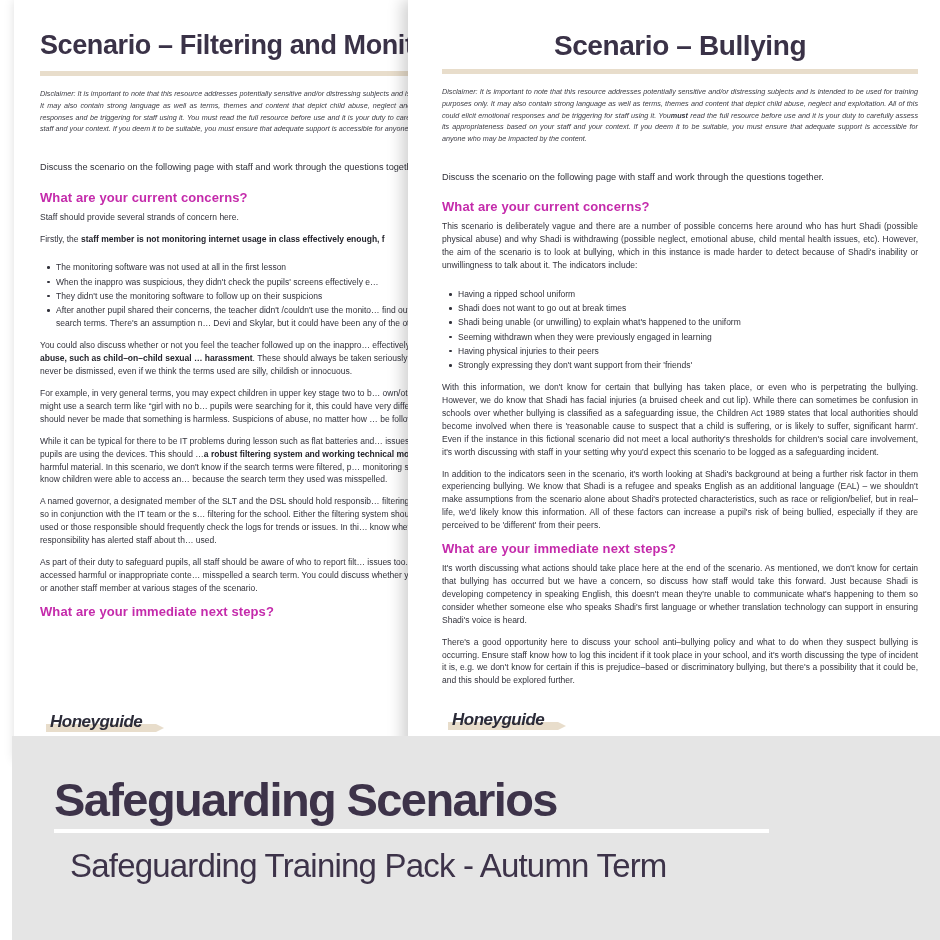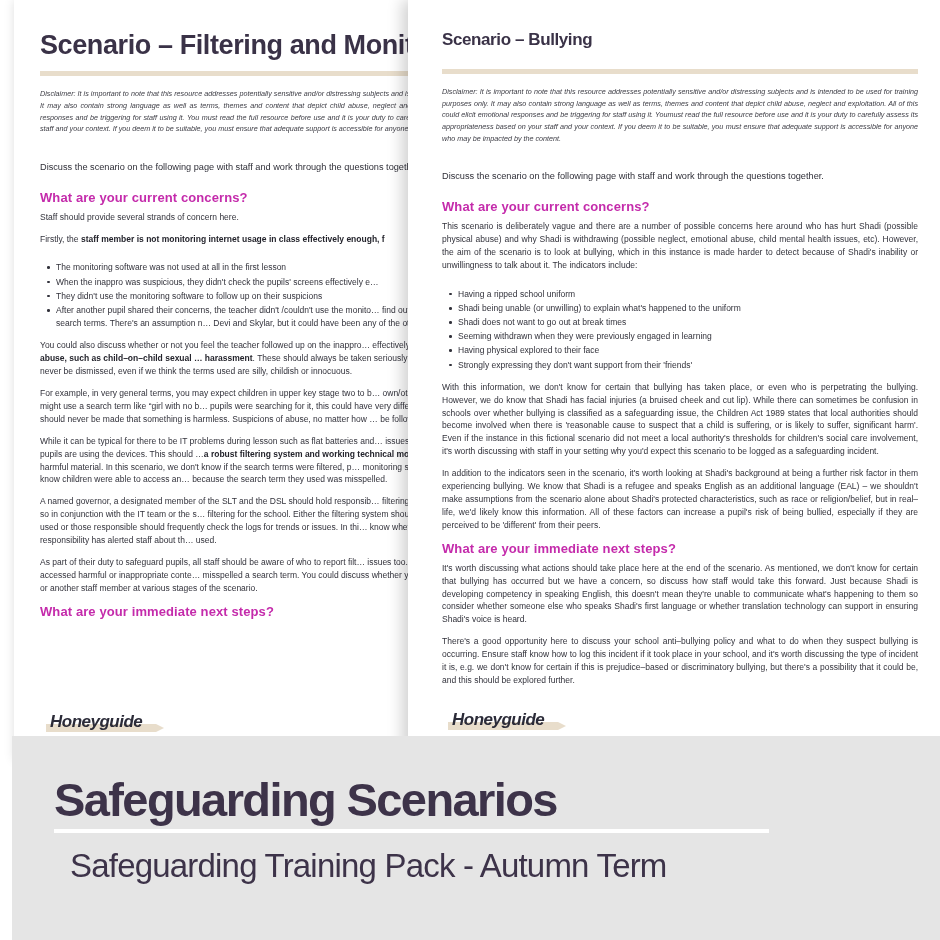--- a/index.html
+++ b/index.html
@@ -29,29 +29,29 @@
   .page-inner{width:520px;}          
   .page-right .page-inner{width:auto;}
 
   h1.doc-title{
     margin:0 0 11px 0;
     font-size:27px;line-height:1.12;
     font-weight:700;letter-spacing:-0.4px;
     color:#3a3247;
     white-space:nowrap;
   }
-  .page-right h1.doc-title{font-size:17px;margin-bottom:20px;}
+  .page-right h1.doc-title{font-size:28px;margin-bottom:8px;text-align:center;}
 
   .rule{height:5px;background:#e8ddcb;margin:0 0 12px 0;}
 
   .disclaimer{
     font-style:italic;font-size:7.2px;line-height:1.62;
     color:#3c3c44;text-align:justify;margin:0 0 26px 0;
   }
-  .disclaimer b{font-weight:400;font-style:italic;}
+  .disclaimer b{font-weight:700;font-style:italic;}
 
   .lead{
     font-size:9.2px;line-height:1.5;color:#2f2f38;margin:0 0 15px 0;
   }
 
   h2.q{
     font-size:13px;font-weight:700;color:#c42bab;
     margin:0 0 6px 0;letter-spacing:0.1px;
   }
   .page-right h2.q{margin-top:2px;}
@@ -164,24 +164,24 @@
       <p class="disclaimer"><span>Disclaimer: It is important to note that this resource addresses potentially sensitive and/or distressing subjects and is intended to be used for training purposes only. It may also contain strong language as well as terms, themes and content that depict child abuse, neglect and exploitation. All of this could elicit emotional responses and be triggering for staff using it. You</span><b>must</b><span> read the full resource before use and it is your duty to carefully assess its appropriateness based on your staff and your context. If you deem it to be suitable, you must ensure that adequate support is accessible for anyone who may be impacted by the content.</span></p>
 
       <p class="lead">Discuss the scenario on the following page with staff and work through the questions together.</p>
 
       <h2 class="q">What are your current concerns?</h2>
 
       <p class="body">This scenario is deliberately vague and there are a number of possible concerns here around who has hurt Shadi (possible physical abuse) and why Shadi is withdrawing (possible neglect, emotional abuse, child mental health issues, etc). However, the aim of the scenario is to look at bullying, which in this instance is made harder to detect because of Shadi's inability or unwillingness to talk about it. The indicators include:</p>
 
       <ul class="bullets">
         <li>Having a ripped school uniform</li>
+        <li>Shadi does not want to go out at break times</li>
         <li>Shadi being unable (or unwilling) to explain what's happened to the uniform</li>
-        <li>Shadi does not want to go out at break times</li>
         <li>Seeming withdrawn when they were previously engaged in learning</li>
-        <li>Having physical explored to their face</li>
+        <li>Having physical injuries to their peers</li>
         <li>Strongly expressing they don't want support from their 'friends'</li>
       </ul>
 
       <p class="body">With this information, we don't know for certain that bullying has taken place, or even who is perpetrating the bullying. However, we do know that Shadi has facial injuries (a bruised cheek and cut lip). While there can sometimes be confusion in schools over whether bullying is classified as a safeguarding issue, the Children Act 1989 states that local authorities should become involved when there is 'reasonable cause to suspect that a child is suffering, or is likely to suffer, significant harm'. Even if the instance in this fictional scenario did not meet a local authority's thresholds for children's social care involvement, it's worth discussing with staff in your setting why you'd expect this scenario to be logged as a safeguarding incident.</p>
       <p class="body">In addition to the indicators seen in the scenario, it's worth looking at Shadi's background at being a further risk factor in them experiencing bullying. We know that Shadi is a refugee and speaks English as an additional language (EAL) – we shouldn't make assumptions from the scenario alone about Shadi's protected characteristics, such as race or religion/belief, but in real–life, we'd likely know this information. All of these factors can increase a pupil's risk of being bullied, especially if they are perceived to be 'different' from their peers.</p>
 
       <h2 class="q">What are your immediate next steps?</h2>
 
       <p class="body">It's worth discussing what actions should take place here at the end of the scenario. As mentioned, we don't know for certain that bullying has occurred but we have a concern, so discuss how staff would take this forward. Just because Shadi is developing competency in speaking English, this doesn't mean they're unable to communicate what's happening to them so consider whether someone else who speaks Shadi's first language or whether translation technology can support in ensuring Shadi's voice is heard.</p>
       <p class="body">There's a good opportunity here to discuss your school anti–bullying policy and what to do when they suspect bullying is occurring. Ensure staff know how to log this incident if it took place in your school, and it's worth discussing the type of incident it is, e.g. we don't know for certain if this is prejudice–based or discriminatory bullying, but there's a possibility that it could be, and this should be explored further.</p>

